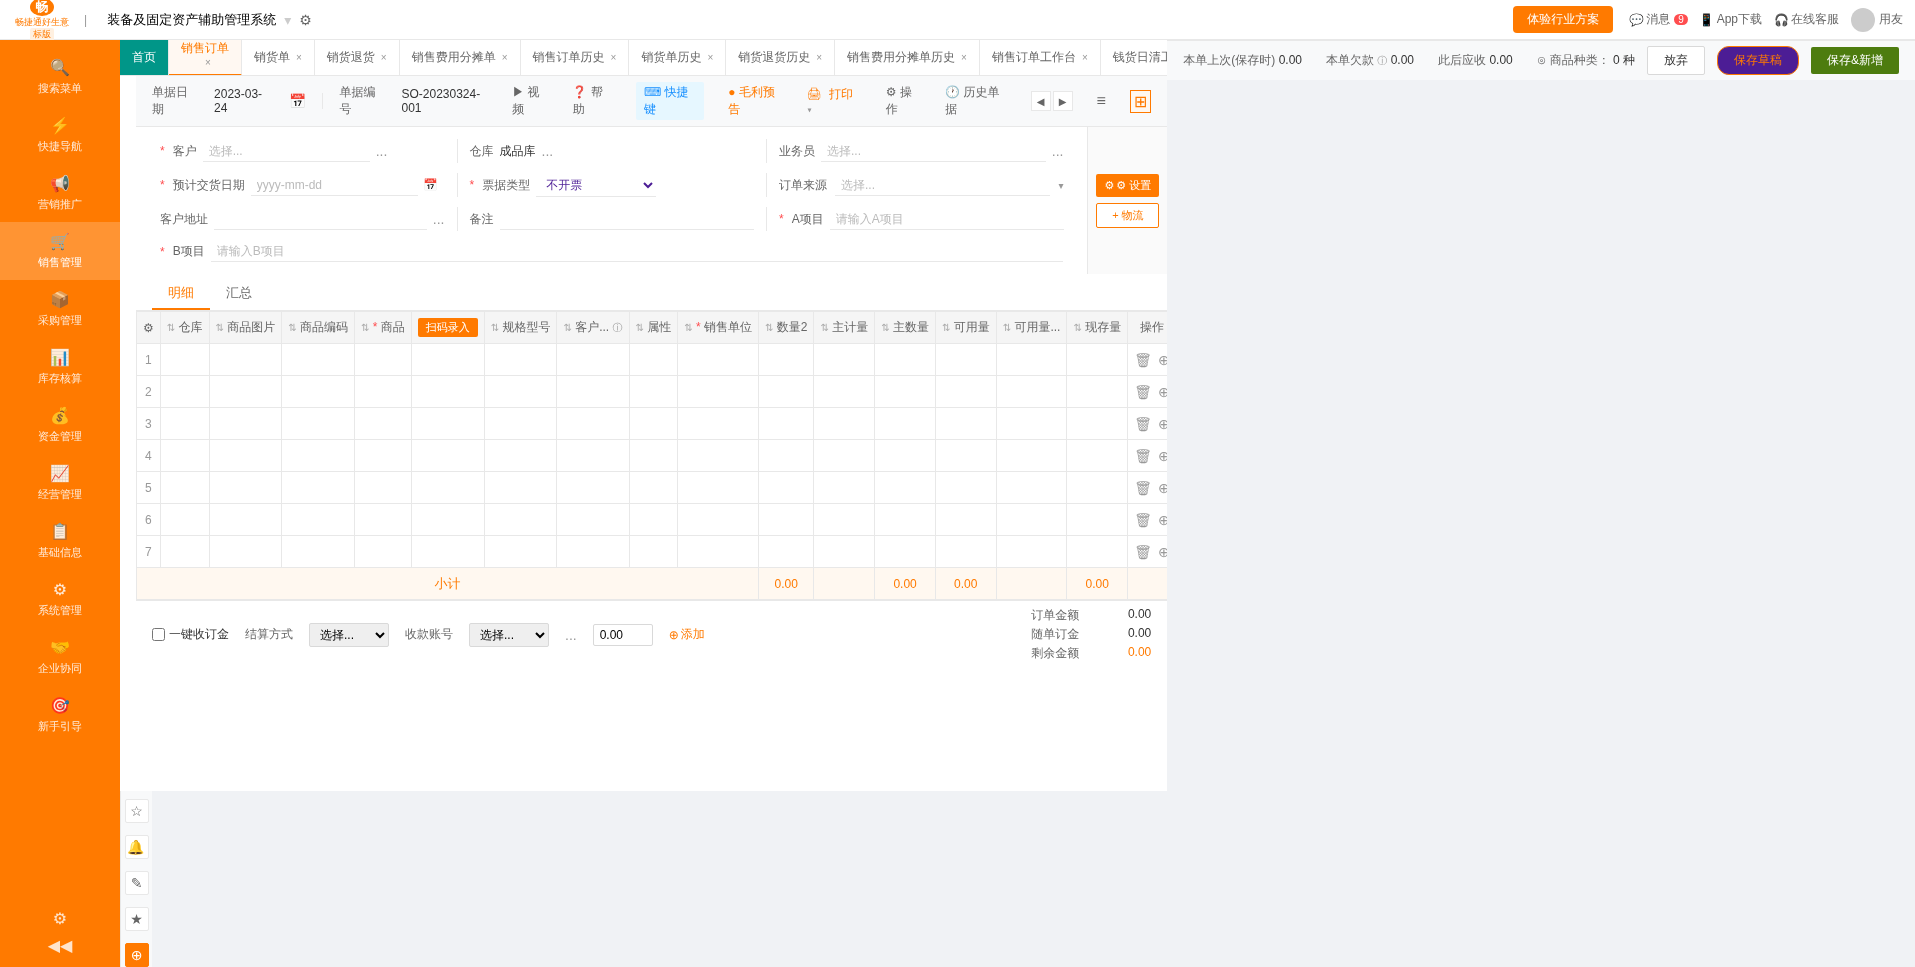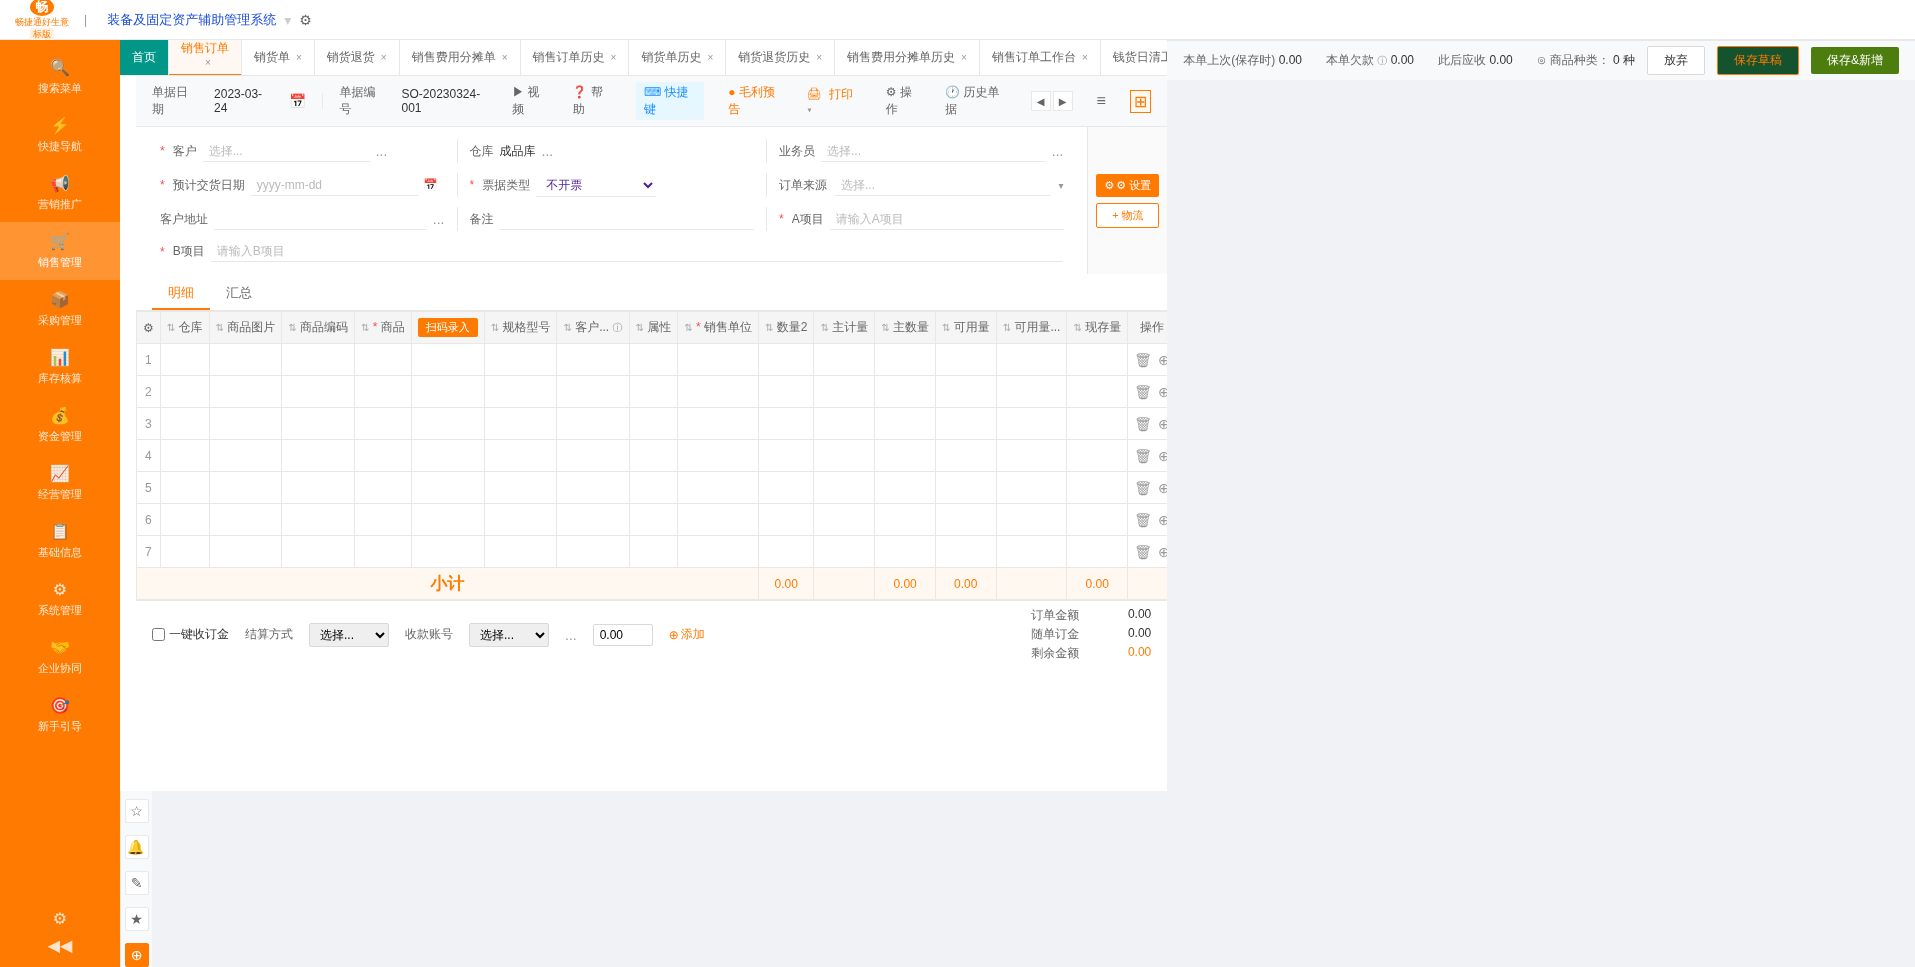--- a/index.html
+++ b/index.html
@@ -11,21 +11,21 @@
     .main-area { display: flex; flex: 1; overflow: hidden; }
     .sidebar { width: 120px; background: #ff7a00; display: flex; flex-direction: column; align-items: center; padding-top: 8px; flex-shrink: 0; }
     .content-area { flex: 1; display: flex; flex-direction: column; overflow: hidden; }
     .tab-bar { height: 36px; background: #fff; display: flex; align-items: center; border-bottom: 1px solid #e8e8e8; flex-shrink: 0; overflow: hidden; }
     .main-content { flex: 1; overflow: auto; background: #fff; padding-left: 16px; }
     
     
     .top-bar-left { display: flex; align-items: center; gap: 8px; }
     .logo { width: 60px; height: 36px; display: flex; flex-direction: column; align-items: center; justify-content: center; }
     .logo-icon { width: 24px; height: 24px; background: #ff7a00; border-radius: 50%; display: flex; align-items: center; justify-content: center; color: white; font-size: 14px; font-weight: bold; }
-    .system-name { font-size: 13px; color: #1d4ed8; margin-left: 8px; }
+    .system-name { font-size: 13px; color: #000000; margin-left: 8px; }
     .top-bar-right { margin-left: auto; display: flex; align-items: center; gap: 16px; }
     .industry-btn { background: #ff7a00; color: white; border: none; padding: 5px 14px; border-radius: 4px; cursor: pointer; font-size: 12px; }
     .top-icon-group { display: flex; align-items: center; gap: 12px; color: #666; font-size: 12px; }
     .badge { background: #ff4d4f; color: white; border-radius: 10px; padding: 0 4px; font-size: 10px; margin-left: 2px; }
     .user-avatar { width: 24px; height: 24px; background: #ccc; border-radius: 50%; display: inline-block; vertical-align: middle; }
     
     
     .sidebar-item { display: flex; flex-direction: column; align-items: center; padding: 10px 0; cursor: pointer; color: rgba(255,255,255,0.85); font-size: 11px; width: 100%; gap: 4px; }
     .sidebar-item.active { background: rgba(255,255,255,0.2); color: #fff; }
     .sidebar-icon { font-size: 16px; }
@@ -67,41 +67,41 @@
     th { border: 1px solid #e8e8e8; padding: 6px 6px; text-align: center; color: #666; font-weight: normal; white-space: nowrap; position: relative; }
     td { border: 1px solid #e8e8e8; padding: 4px 6px; text-align: center; color: #333; height: 32px; }
     .th-sort { color: #aaa; font-size: 10px; cursor: pointer; }
     .scan-btn { background: #ff7a00; color: white; border: none; padding: 2px 8px; border-radius: 2px; cursor: pointer; font-size: 11px; }
     .col-num { color: #999; width: 30px; }
     .row-actions { display: flex; justify-content: center; gap: 6px; }
     .action-icon { color: #999; cursor: pointer; font-size: 14px; }
     
     
     .summary-row td { background: #fff8f0; color: #ff7a00; font-weight: 500; }
-    .summary-row .label-cell { text-align: center; color: #ff7a00; font-weight: 700; font-size: 17px; }
+    .summary-row .label-cell { text-align: center; color: #ff7a00; font-weight: 400; font-size: 13px; }
     
     
     .bottom-bar { padding: 6px 16px; background: #fff; border-top: 1px solid #e8e8e8; display: flex; align-items: center; gap: 16px; }
     .checkbox-label { display: flex; align-items: center; gap: 4px; cursor: pointer; }
     .payment-select { border: 1px solid #d9d9d9; padding: 3px 6px; border-radius: 2px; font-size: 12px; min-width: 80px; }
     .amount-input { border: 1px solid #d9d9d9; padding: 3px 6px; border-radius: 2px; font-size: 12px; width: 60px; }
     .add-btn { color: #ff7a00; cursor: pointer; display: flex; align-items: center; gap: 2px; }
     .bottom-right { margin-left: auto; display: flex; flex-direction: column; align-items: flex-end; gap: 2px; font-size: 12px; }
     .amount-row { display: flex; gap: 12px; }
     .amount-label { color: #666; }
     .amount-value { color: #333; min-width: 60px; text-align: right; }
     .amount-value.orange { color: #ff7a00; }
     
     
     .footer-bar { height: 40px; background: #f8f9fa; border-top: 1px solid #e8e8e8; display: flex; align-items: center; padding: 0 16px; gap: 24px; flex-shrink: 0; }
     .footer-info { color: #666; font-size: 12px; }
     .footer-info .num { color: #333; font-weight: 500; }
     .footer-right { margin-left: auto; display: flex; align-items: center; gap: 12px; }
     .btn-discard { border: 1px solid #d9d9d9; background: #fff; padding: 5px 16px; border-radius: 2px; cursor: pointer; font-size: 12px; color: #333; }
-    .btn-save-draft { border: 1px solid #ff7a00; background: #14532d; color: #ff7a00; padding: 5px 16px; border-radius: 2px; cursor: pointer; font-size: 12px; }
+    .btn-save-draft { border: 1px solid #ff7a00; background: #4c1d95; color: #ff7a00; padding: 5px 16px; border-radius: 12px; cursor: pointer; font-size: 12px; }
     .btn-save-new { background: #4d7c0f; color: white; padding: 5px 16px; border-radius: 2px; cursor: pointer; font-size: 12px; border: none; }
     
     
     .right-panel { width: 32px; background: #f8f9fa; border-left: 1px solid #e8e8e8; display: flex; flex-direction: column; align-items: center; padding-top: 8px; gap: 12px; flex-shrink: 0; }
     .right-panel-icon { width: 24px; height: 24px; display: flex; align-items: center; justify-content: center; cursor: pointer; color: #666; font-size: 14px; border: 1px solid #e8e8e8; border-radius: 2px; background: #fff; }
     
     
     .table-scroll { overflow-x: auto; }
     .table-scroll::-webkit-scrollbar { height: 6px; }
     .table-scroll::-webkit-scrollbar-track { background: #f1f1f1; }
@@ -125,20 +125,42 @@
         </div>
         <div style="display:flex;flex-direction:column;align-items:center;margin-top:1px;">
           <span style="font-size:9px;color:#ff7a00;line-height:1.2;">畅捷通好生意</span>
           <span style="font-size:9px;color:#ff7a00;background:#fff0e0;padding:0 3px;border-radius:2px;">标版</span>
         </div>
       </div>
       <span style="color:#999;margin:0 4px;">|</span>
       <span class="system-name">装备及固定资产辅助管理系统</span>
       <span style="color:#ccc;font-size:14px;cursor:pointer;">▾</span>
       <span style="cursor:pointer;color:#666;font-size:14px;">⚙</span>
+    </div>
+    <div class="top-bar-right">
+      <button class="industry-btn">体验行业方案</button>
+      <div class="top-icon-group">
+        <span style="cursor:pointer;display:flex;align-items:center;gap:2px;">
+          <span>💬</span>
+          <span>消息</span>
+          <span class="badge">9</span>
+        </span>
+        <span style="cursor:pointer;display:flex;align-items:center;gap:2px;">
+          <span>📱</span>
+          <span>App下载</span>
+        </span>
+        <span style="cursor:pointer;display:flex;align-items:center;gap:2px;">
+          <span>🎧</span>
+          <span>在线客服</span>
+        </span>
+        <span style="cursor:pointer;display:flex;align-items:center;gap:4px;">
+          <span class="user-avatar"></span>
+          <span>用友</span>
+        </span>
+      </div>
     </div>
   </div>
 
   <div class="main-area">
 
     <div class="sidebar">
       <div class="sidebar-item">
         <span class="sidebar-icon">🔍</span>
         <span>搜索菜单</span>
       </div>

